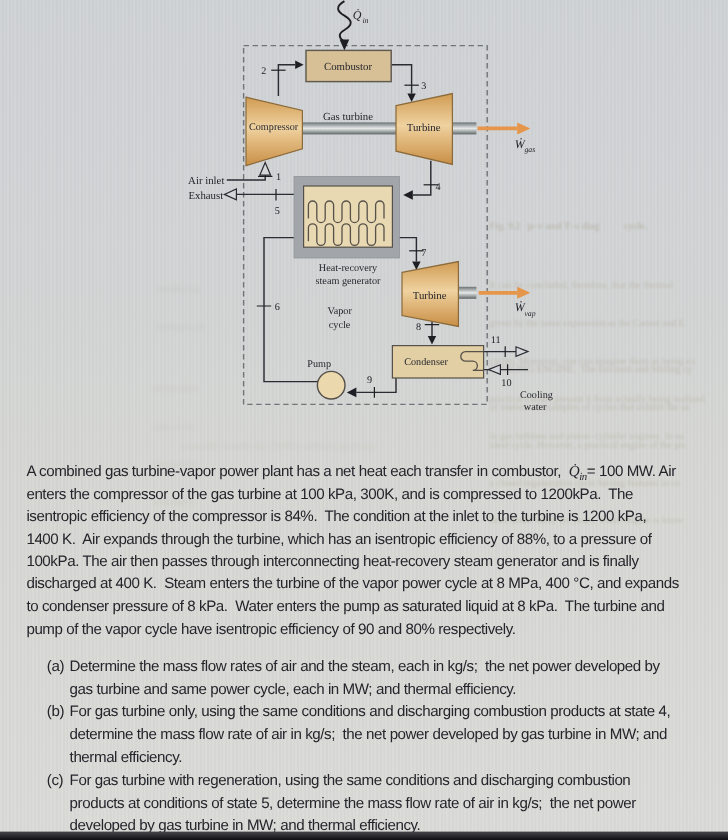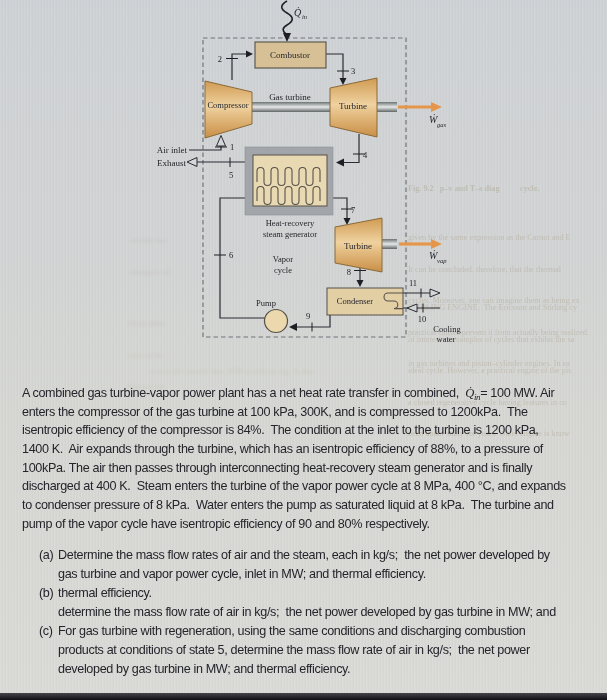--- a/index.html
+++ b/index.html
@@ -36,22 +36,22 @@
 </style>
 </head>
 <body>
 
 <div class="stage">
 
   <div class="bleed" style="left:408px;top:163px;width:196px;font-weight:bold;">
     <div>Fig. 9.2   p–v and T–s diag          cycle.</div>
   </div>
   <div class="bleed" style="left:408px;top:212px;width:196px;">
+    <div>It can be concluded, therefore, that the thermal</div>
     <div>given by the same expression as the Carnot and E</div>
-    <div>It can be concluded, therefore, that the thermal</div>
     <div>cycles. Moreover, one can imagine them as being ex</div>
     <div>practical causes prevent it from actually being realized.</div>
     <div>in gas turbines and piston–cylinder engines. In ea</div>
   </div>
   <div class="bleed" style="left:408px;top:282px;width:196px;">
     <div>STIRLING ENGINE.  The Ericsson and Stirling cy</div>
     <div>of interest as examples of cycles that exhibit the sa</div>
     <div>ideal cycle. However, a practical engine of the pis</div>
     <div>a closed regenerative cycle having features in co</div>
     <div>been under study for years. Water engine is know</div>
@@ -199,43 +199,44 @@
     <text class="dst" x="231" y="178" text-anchor="middle">5</text>
     <text class="dst" x="229" y="258">6</text>
     <text class="dst" x="351" y="213">7</text>
     <text class="dst" x="351" y="275" text-anchor="end">8</text>
     <text class="dst" x="308" y="319" text-anchor="middle">9</text>
     <text class="dst" x="422" y="322" text-anchor="middle">10</text>
     <text class="dst" x="413" y="286" text-anchor="middle">11</text>
   </svg>
 
   <div class="ptext">
-    <div class="pline"><span>A combined gas turbine-vapor power plant has a net heat rate transfer in combined,  </span><span class="qsym">Q̇</span><span class="qsub">in</span><span>= 100 MW. Air</span></div>
+    <div class="pline"><span>A combined gas turbine-vapor power plant has a net heat each transfer in combustor,  </span><span class="qsym">Q̇</span><span class="qsub">in</span><span>= 100 MW. Air</span></div>
     <div class="pline">enters the compressor of the gas turbine at 100 kPa, 300K, and is compressed to 1200kPa.  The</div>
     <div class="pline">isentropic efficiency of the compressor is 84%.  The condition at the inlet to the turbine is 1200 kPa,</div>
     <div class="pline">1400 K.  Air expands through the turbine, which has an isentropic efficiency of 88%, to a pressure of</div>
     <div class="pline">100kPa. The air then passes through interconnecting heat-recovery steam generator and is finally</div>
     <div class="pline">discharged at 400 K.  Steam enters the turbine of the vapor power cycle at 8 MPa, 400 °C, and expands</div>
     <div class="pline">to condenser pressure of 8 kPa.  Water enters the pump as saturated liquid at 8 kPa.  The turbine and</div>
     <div class="pline">pump of the vapor cycle have isentropic efficiency of 90 and 80% respectively.</div>
   </div>
 
   <div class="plist">
     <div class="item">
       <span class="marker">(a)</span>
       <span class="ilines">
         <div class="iline">Determine the mass flow rates of air and the steam, each in kg/s;  the net power developed by</div>
-        <div class="iline">gas turbine and vapor power cycle, inlet in MW; and thermal efficiency.</div>
+        <div class="iline">gas turbine and same power cycle, each in MW; and thermal efficiency.</div>
       </span>
     </div>
     <div class="item">
       <span class="marker">(b)</span>
       <span class="ilines">
+        <div class="iline">For gas turbine only, using the same conditions and discharging combustion products at state 4,</div>
+        <div class="iline">determine the mass flow rate of air in kg/s;  the net power developed by gas turbine in MW; and</div>
         <div class="iline">thermal efficiency.</div>
-        <div class="iline">determine the mass flow rate of air in kg/s;  the net power developed by gas turbine in MW; and</div>
       </span>
     </div>
     <div class="item">
       <span class="marker">(c)</span>
       <span class="ilines">
         <div class="iline">For gas turbine with regeneration, using the same conditions and discharging combustion</div>
         <div class="iline">products at conditions of state 5, determine the mass flow rate of air in kg/s;  the net power</div>
         <div class="iline">developed by gas turbine in MW; and thermal efficiency.</div>
       </span>
     </div>

